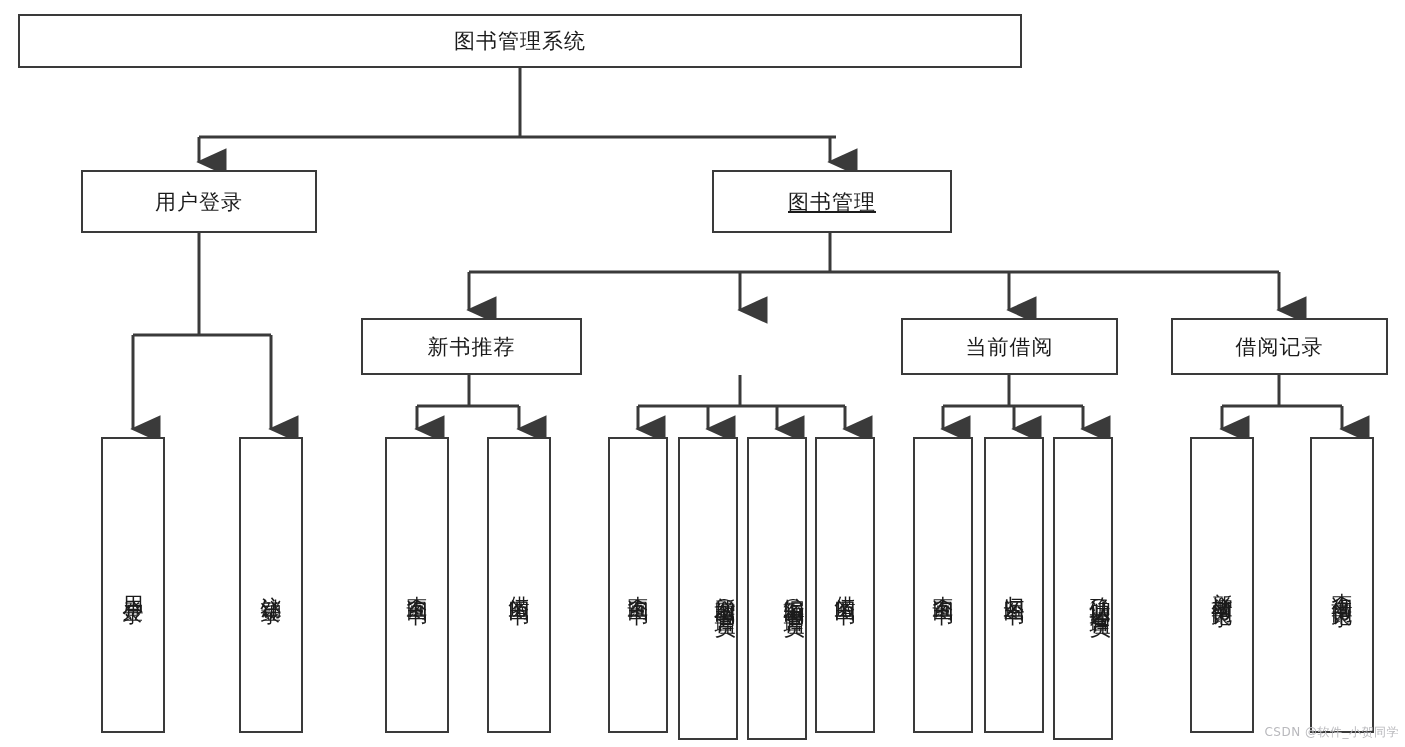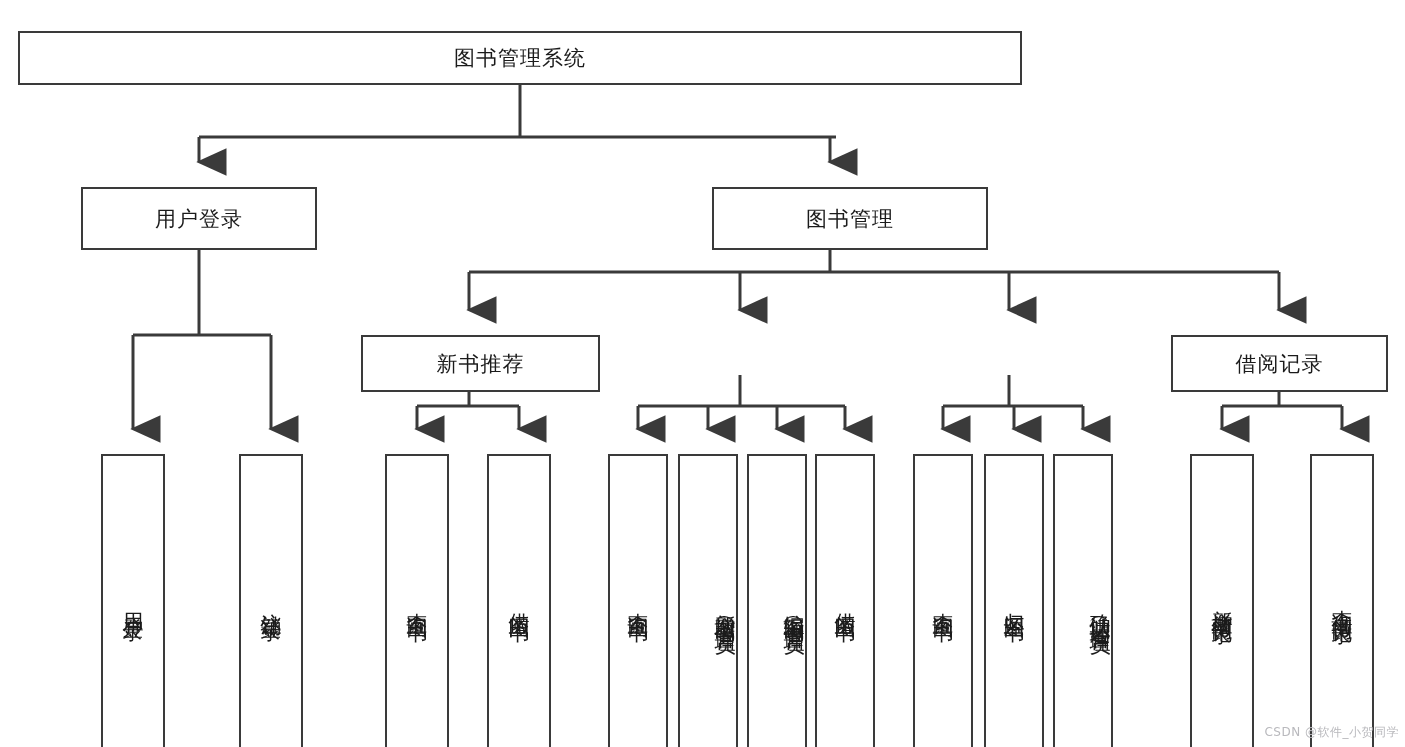--- a/index.html
+++ b/index.html
@@ -2,21 +2,21 @@
 <html><head>
 <meta charset="utf-8">
 <style>
   html,body{margin:0;padding:0;background:#ffffff;}
   body{width:1405px;height:747px;overflow:hidden;
        font-family:"DejaVu Sans","Liberation Sans",sans-serif;}
   #stage{position:relative;width:1405px;height:747px;background:#fff;}
   #wires{position:absolute;left:0;top:0;width:1405px;height:747px;}
   .node{position:absolute;box-sizing:border-box;background:#ffffff;
         border:2px solid #3a3a3a;display:flex;align-items:center;
-        justify-content:center;color:#1b1b1b;margin-top:17px;}
+        justify-content:center;color:#1b1b1b;}
   .node.horiz{font-size:21px;letter-spacing:1px;}
   .node.vert{writing-mode:vertical-rl;text-orientation:upright;
              font-size:21px;letter-spacing:3px;align-items:flex-start;
              justify-content:center;padding-top:10px;line-height:1.05;}
   .node.vert.mid{align-items:center;padding-top:0;}
   #root{border-width:2px;}
   .watermark{position:absolute;right:6px;bottom:6px;font-size:12px;
              color:#b9b9bd;white-space:nowrap;letter-spacing:0.5px;}
 </style>
 </head>
@@ -70,23 +70,24 @@
       <path d="M1279 375 L1279 406"></path>
       <path d="M1222 406 L1342 406"></path>
       <path d="M1222 406 L1222 429" marker-end="url(#arr)"></path>
       <path d="M1342 406 L1342 429" marker-end="url(#arr)"></path>
     </g>
   </svg>
 
   <div class="node horiz" id="root" style="left: 18px; top: 14px; width: 1004px; height: 54px;">图书管理系统</div>
 
   <div class="node horiz" style="left: 81px; top: 170px; width: 236px; height: 63px;">用户登录</div>
-  <div class="node horiz" style="left: 712px; top: 170px; width: 276px; height: 63px;">图书管理</div>
+  <div class="node horiz" style="left: 712px; top: 170px; width: 240px; height: 63px; text-decoration: underline;">图书管理</div>
 
-  <div class="node horiz" style="left: 361px; top: 318px; width: 239px; height: 57px;">新书推荐</div>
+  <div class="node horiz" style="left: 361px; top: 318px; width: 221px; height: 57px;">新书推荐</div>
+  <div class="node horiz" style="left: 901px; top: 318px; width: 217px; height: 57px;">当前借阅</div>
   <div class="node horiz" style="left: 1171px; top: 318px; width: 217px; height: 57px;">借阅记录</div>
 
   <div class="node vert mid" style="left: 101px; top: 437px; width: 64px; height: 296px;">用户登录</div>
   <div class="node vert mid" style="left: 239px; top: 437px; width: 64px; height: 296px;">注销登录</div>
   <div class="node vert mid" style="left: 385px; top: 437px; width: 64px; height: 296px;">查询图书</div>
   <div class="node vert mid" style="left: 487px; top: 437px; width: 64px; height: 296px;">借阅图书</div>
   <div class="node vert mid" style="left: 608px; top: 437px; width: 60px; height: 296px;">查询图书</div>
   <div class="node vert" style="left: 678px; top: 437px; width: 60px; height: 303px;">新增图书（管理员）</div>
   <div class="node vert" style="left: 747px; top: 437px; width: 60px; height: 303px;">编辑图书（管理员）</div>
   <div class="node vert mid" style="left: 815px; top: 437px; width: 60px; height: 296px;">借阅图书</div>

